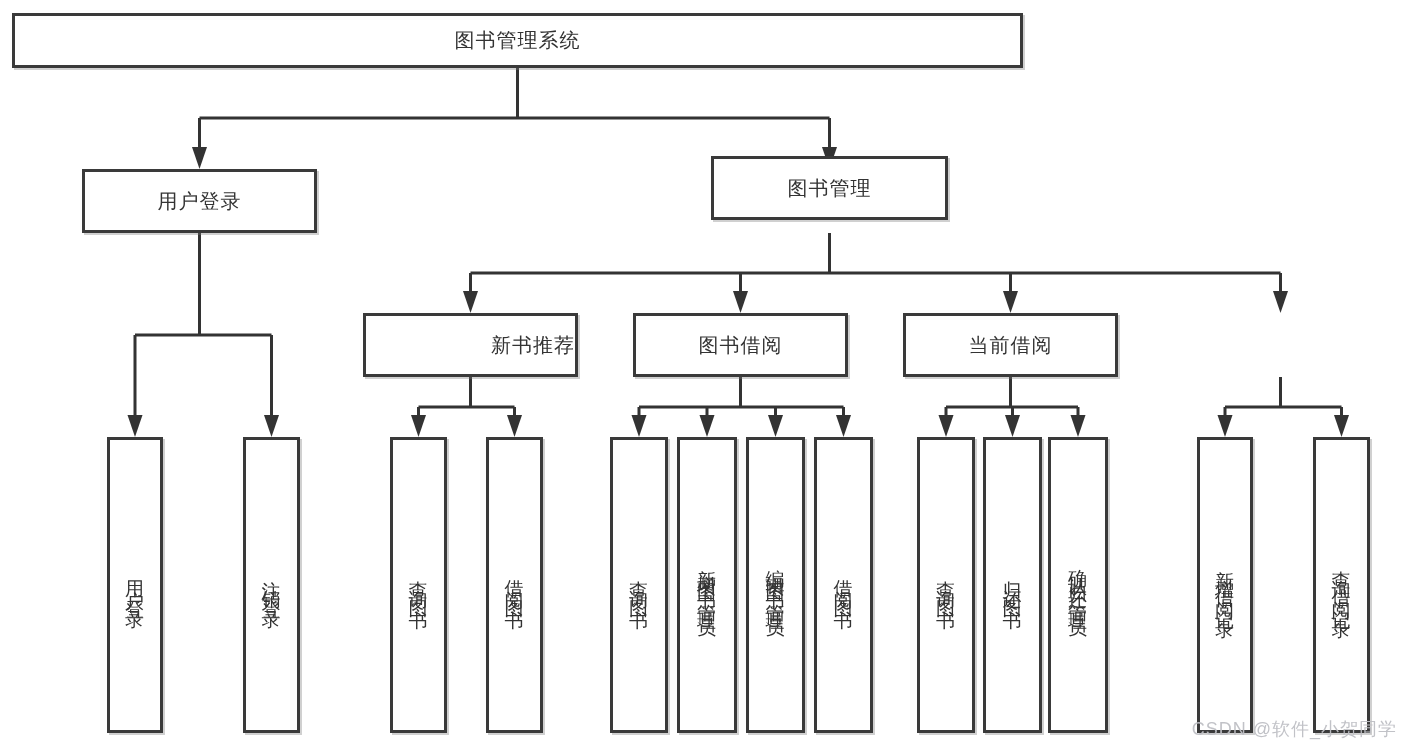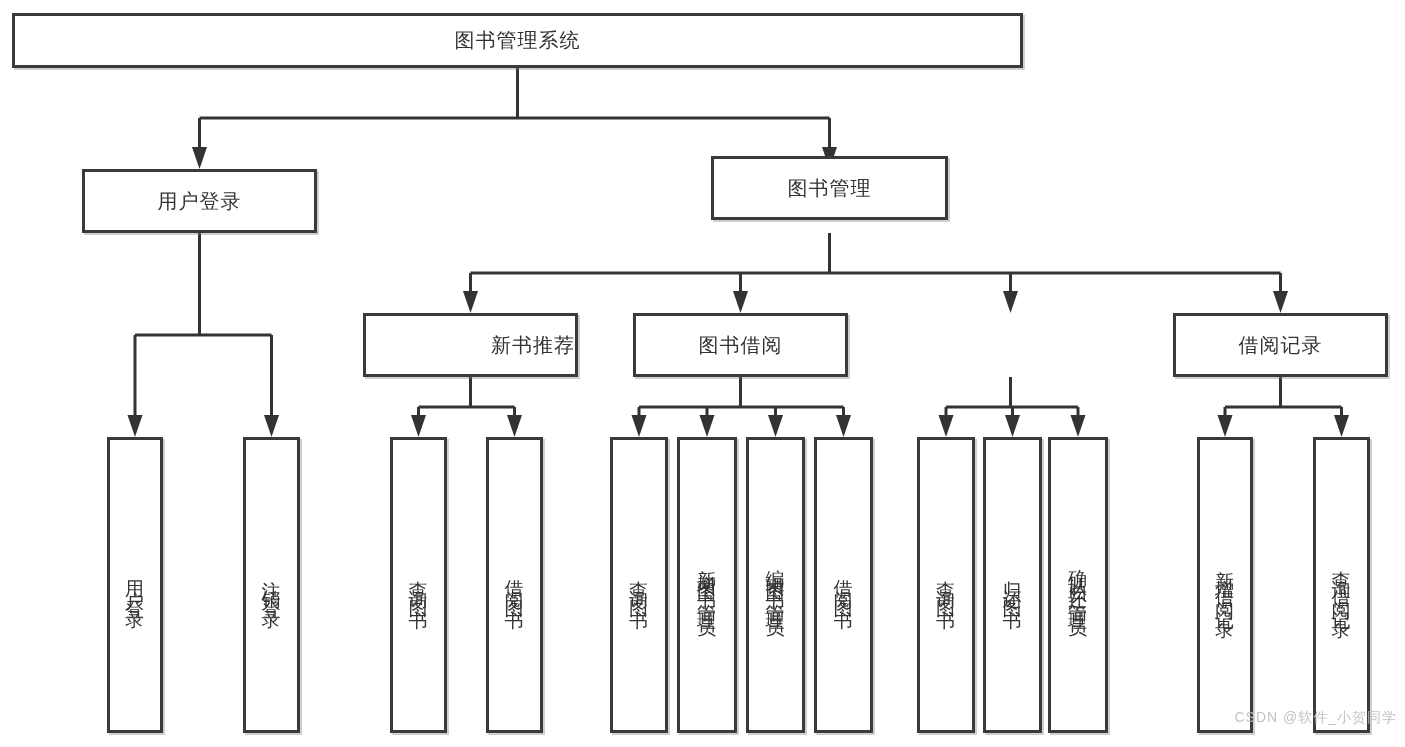--- a/index.html
+++ b/index.html
@@ -41,22 +41,22 @@
     font-size: 19px;
     line-height: 1;
     color: #333333;
     letter-spacing: 10px;
     white-space: nowrap;
   }
   .label-v.tight { letter-spacing: 7px; }
   .watermark {
     position: absolute;
     right: 8px;
-    bottom: 20px;
-    font-size: 14px;
+    bottom: 6px;
+    font-size: 18px;
     color: rgba(190, 191, 196, 0.95);
     letter-spacing: 1px;
     z-index: 5;
     white-space: nowrap;
   }
 </style>
 </head>
 <body>
 
 <div class="stage">
@@ -111,22 +111,22 @@
   <div class="box" style="left:711px; top:156px; width:237px; height:64px;">
     <span class="label-h">图书管理</span>
   </div>
 
   <div class="box" style="left:363px; top:313px; width:215px; height:64px;justify-content:flex-end;">
     <span class="label-h">新书推荐</span>
   </div>
   <div class="box" style="left:633px; top:313px; width:215px; height:64px;">
     <span class="label-h">图书借阅</span>
   </div>
-  <div class="box" style="left:1173px; top:313px; width:215px; height:64px;">
-    <span class="label-h">借阅记录</span>
+  <div class="box" style="left:903px; top:313px; width:215px; height:64px;">
+    <span class="label-h">当前借阅</span>
   </div>
 
   <div class="box" style="left:107px; top:437px; width:56px; height:296px;">
     <span class="label-v">用户登录</span>
   </div>
   <div class="box" style="left:243px; top:437px; width:57px; height:296px;">
     <span class="label-v">注销登录</span>
   </div>
 
   <div class="box" style="left:390px; top:437px; width:57px; height:296px;">

